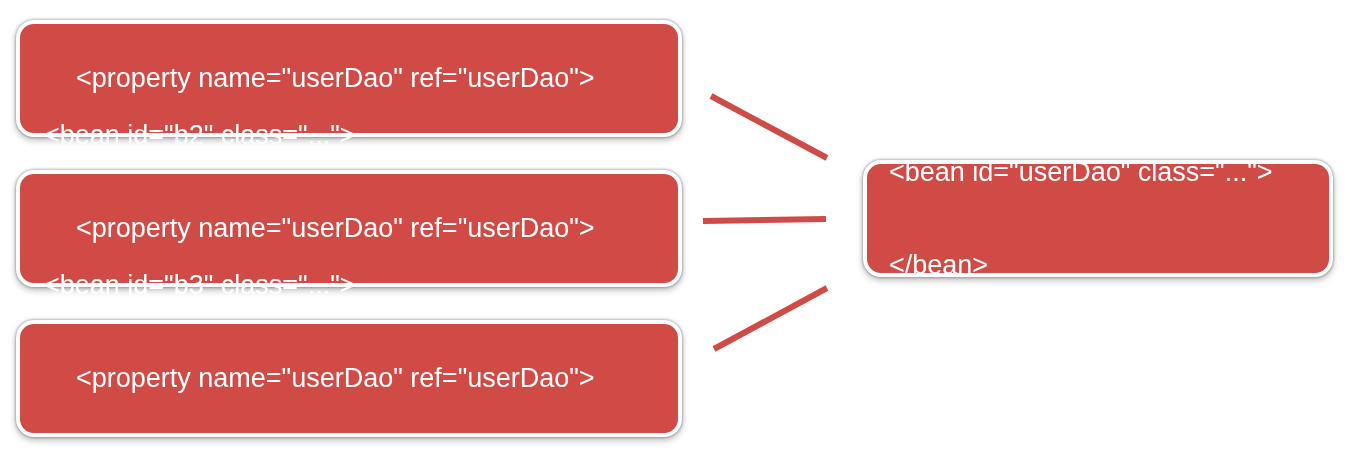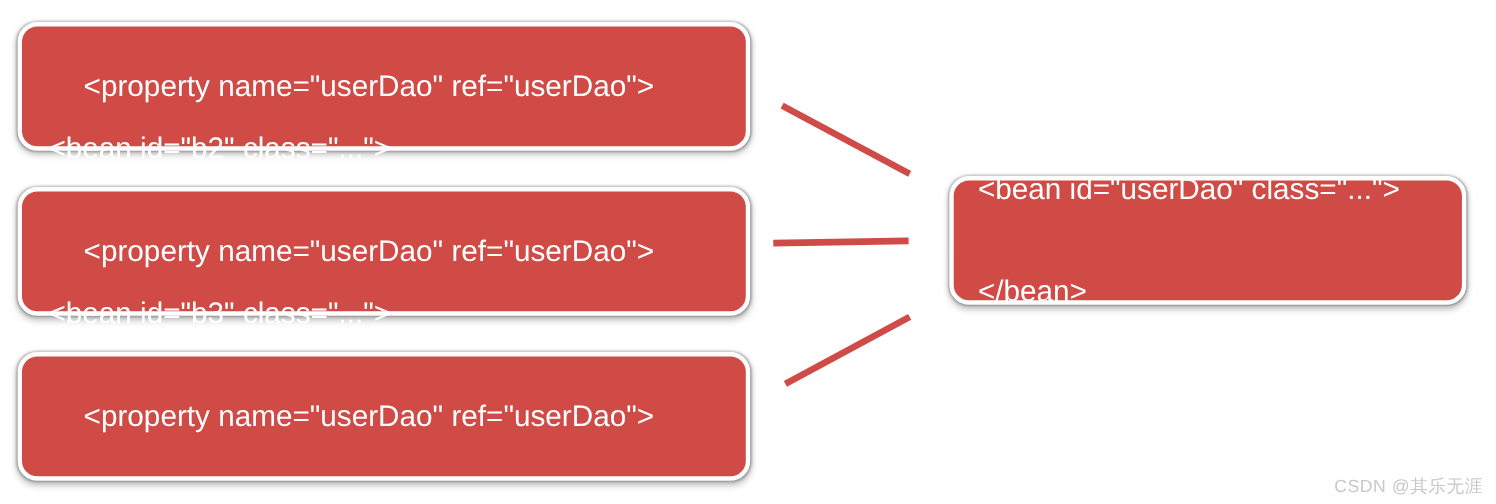--- a/index.html
+++ b/index.html
@@ -91,15 +91,14 @@
       <div class="code-line">&lt;/bean&gt;</div>
     </div>
   </div>
 
   <svg class="connectors" width="1360" height="458" viewBox="0 0 1360 458">
     <line class="connector" x1="711" y1="96" x2="827" y2="158"></line>
     <line class="connector" x1="703" y1="221" x2="826" y2="219"></line>
     <line class="connector" x1="714" y1="349" x2="827" y2="288"></line>
   </svg>
 
-  <div class="watermark">CSDN @其乐无涯</div>
 
 </div>
 
 </body></html>

